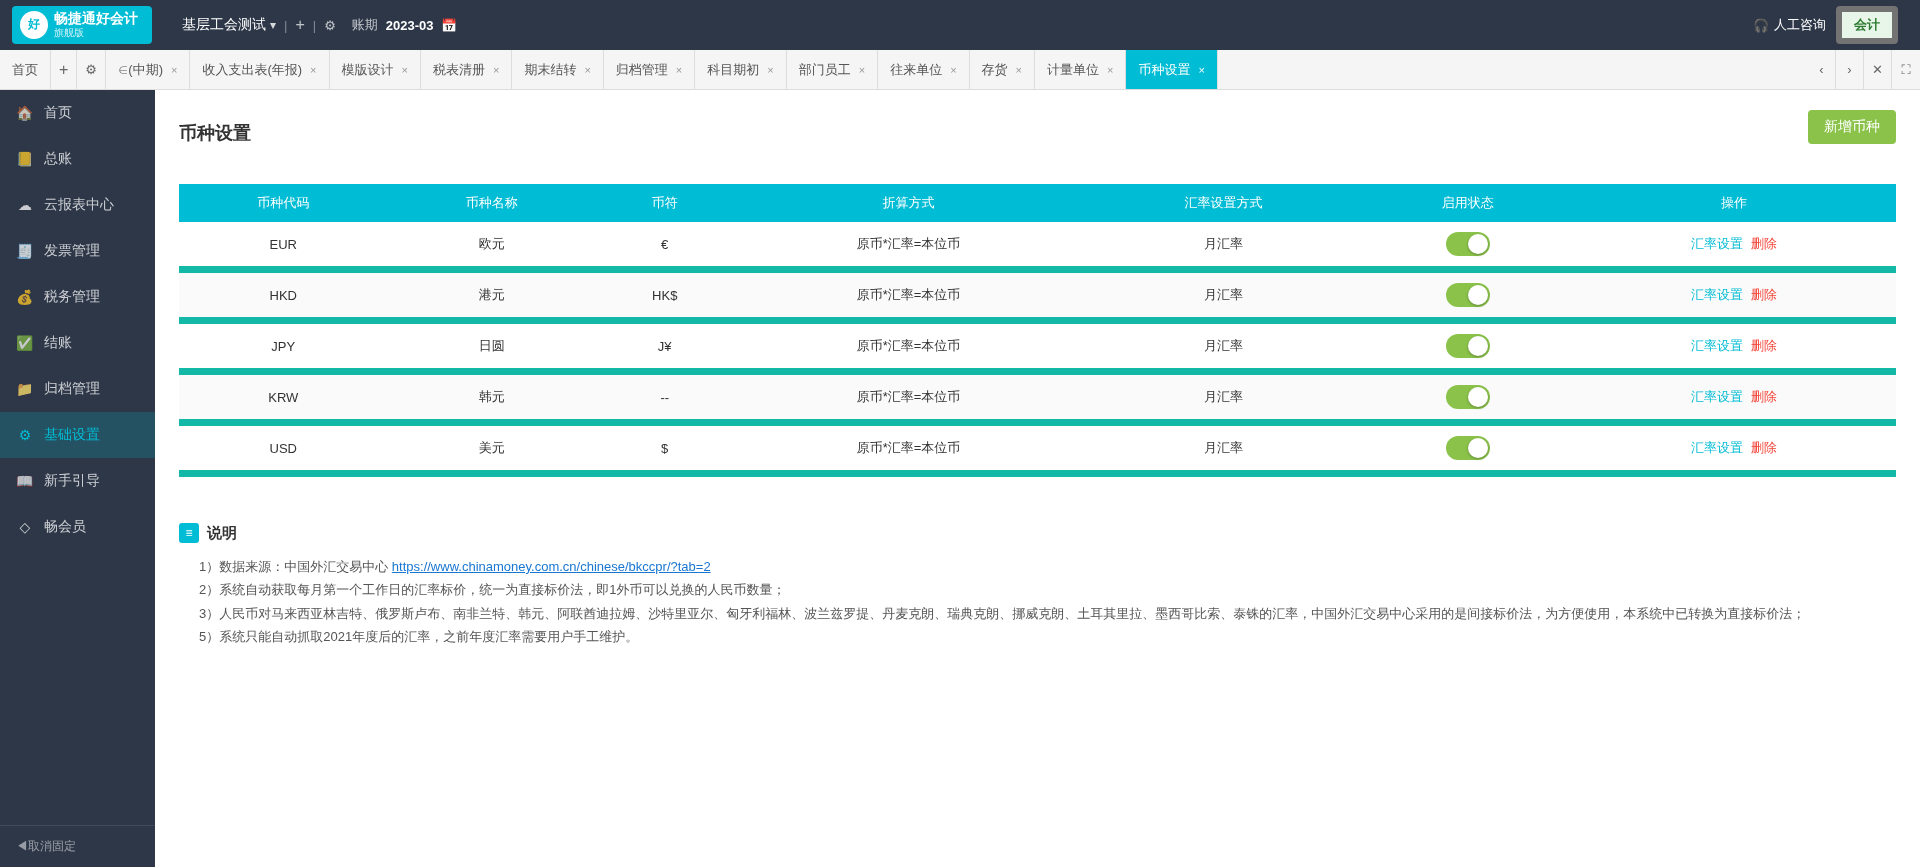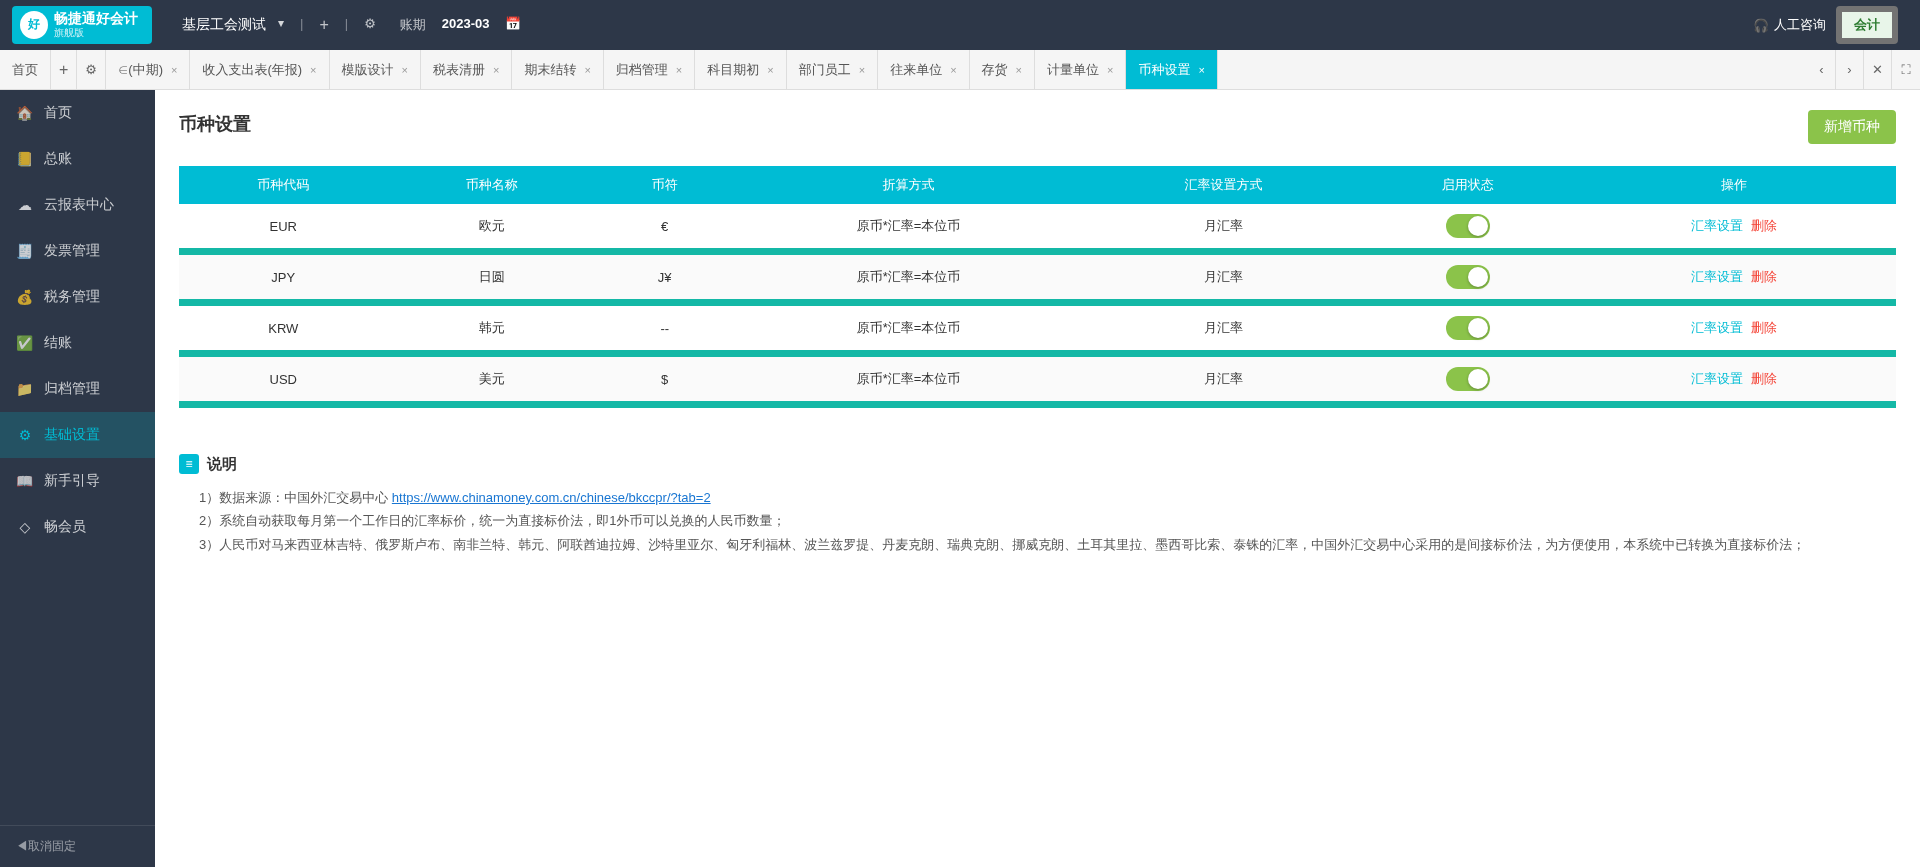--- a/index.html
+++ b/index.html
@@ -4,21 +4,21 @@
   <style>
     * { margin: 0; padding: 0; box-sizing: border-box; }
     body { font-family: 'Microsoft YaHei', Arial, sans-serif; font-size: 13px; background: #f0f2f5; color: #333; width: 1920px; min-height: 867px; overflow-x: hidden; }
 
     
     .header { height: 50px; background: #2d3748; display: flex; align-items: center; padding: 0 12px; gap: 10px; }
     .logo-area { display: flex; align-items: center; gap: 6px; background: #00bcd4; padding: 4px 8px; border-radius: 4px; min-width: 140px; }
     .logo-icon { width: 28px; height: 28px; background: white; border-radius: 50%; display: flex; align-items: center; justify-content: center; color: #00bcd4; font-weight: bold; font-size: 12px; }
     .logo-text { color: white; font-size: 14px; font-weight: bold; line-height: 1.2; }
     .logo-sub { color: rgba(255,255,255,0.8); font-size: 10px; }
-    .header-middle { flex: 1; display: flex; align-items: flex-start; gap: 12px; padding-left: 20px; }
+    .header-middle { flex: 1; display: flex; align-items: center; gap: 4px; padding-left: 20px; }
     .workspace-name { color: white; font-size: 14px; }
     .header-right { display: flex; align-items: center; gap: 10px; padding-right: 10px; }
     .btn-consult { color: white; font-size: 13px; display: flex; align-items: center; gap: 4px; cursor: pointer; }
     .btn-accounting { background: #e8f5e9; color: #2e7d32; border: 6px solid #737373; padding: 4px 12px; border-radius: 4px; font-size: 13px; font-weight: bold; cursor: pointer; }
 
     
     .tab-bar { height: 40px; background: #f5f5f5; border-bottom: 1px solid #ddd; display: flex; align-items: stretch; overflow-x: auto; }
     .tab-bar::-webkit-scrollbar { height: 3px; }
     .tab-item { display: flex; align-items: center; padding: 0 12px; gap: 6px; border-right: 1px solid #ddd; cursor: pointer; white-space: nowrap; font-size: 13px; color: #555; background: #f5f5f5; flex-shrink: 0; }
     .tab-item.active { background: #00bcd4; color: white; }
@@ -31,21 +31,21 @@
     .layout { display: flex; height: calc(867px - 90px); }
     .sidebar { width: 155px; background: #2d3748; display: flex; flex-direction: column; flex-shrink: 0; }
     .sidebar-item { display: flex; align-items: center; gap: 10px; padding: 14px 16px; color: rgba(255,255,255,0.75); cursor: pointer; font-size: 14px; }
     .sidebar-item.active { background: rgba(0,188,212,0.2); color: #00bcd4; }
     .sidebar-icon { width: 18px; height: 18px; flex-shrink: 0; display: flex; align-items: center; justify-content: center; }
     .sidebar-footer { margin-top: auto; padding: 12px 16px; color: rgba(255,255,255,0.5); font-size: 12px; cursor: pointer; display: flex; align-items: center; gap: 4px; border-top: 1px solid rgba(255,255,255,0.1); }
 
     
     .main { flex: 1; background: white; overflow-y: auto; padding: 20px 24px; }
     .page-title { font-size: 18px; font-weight: bold; color: #333; margin-bottom: 16px; }
-    .btn-new { background: #8bc34a; color: white; border: none; padding: 8px 16px; border-radius: 4px; font-size: 14px; cursor: pointer; float: right; margin-bottom: 10px; }
+    .btn-new { background: #8bc34a; color: white; border: none; padding: 8px 16px; border-radius: 4px; font-size: 14px; cursor: pointer; float: right; margin-bottom: 28px; }
 
     
     .data-table { width: 100%; border-collapse: collapse; margin-top: 4px; }
     .data-table thead tr { background: #00bcd4; }
     .data-table thead th { color: white; padding: 10px 12px; text-align: center; font-weight: normal; font-size: 13px; border: none; }
     .data-table tbody tr { border-bottom: 7px solid #14b8a6; }
     .data-table tbody tr:nth-child(even) { background: #fafafa; }
     .data-table tbody td { padding: 10px 12px; text-align: center; font-size: 13px; color: #333; }
     .action-link { color: #00bcd4; cursor: pointer; margin: 0 4px; }
     .action-delete { color: #f44336; cursor: pointer; margin: 0 4px; }
@@ -240,20 +240,35 @@
             <td>
               <div class="toggle-wrap">
                 <div class="toggle">
                   <div class="toggle-knob"></div>
                 </div>
               </div>
             </td>
             <td><span class="action-link">汇率设置</span><span class="action-delete">删除</span></td>
           </tr>
           <tr>
+            <td>HKD</td>
+            <td>港元</td>
+            <td>HK$</td>
+            <td>原币*汇率=本位币</td>
+            <td>月汇率</td>
+            <td>
+              <div class="toggle-wrap">
+                <div class="toggle">
+                  <div class="toggle-knob"></div>
+                </div>
+              </div>
+            </td>
+            <td><span class="action-link">汇率设置</span><span class="action-delete">删除</span></td>
+          </tr>
+          <tr>
             <td>JPY</td>
             <td>日圆</td>
             <td>J¥</td>
             <td>原币*汇率=本位币</td>
             <td>月汇率</td>
             <td>
               <div class="toggle-wrap">
                 <div class="toggle">
                   <div class="toggle-knob"></div>
                 </div>
@@ -296,16 +311,17 @@
 
     <div class="notes-section">
       <div class="notes-title">
         <div class="notes-icon">≡</div>
         <span>说明</span>
       </div>
       <ul class="notes-list" id="notes-list">
       <li>1）数据来源：中国外汇交易中心 <a class="notes-link" href="#">https://www.chinamoney.com.cn/chinese/bkccpr/?tab=2</a></li>
           <li>2）系统自动获取每月第一个工作日的汇率标价，统一为直接标价法，即1外币可以兑换的人民币数量；</li>
           <li>3）人民币对马来西亚林吉特、俄罗斯卢布、南非兰特、韩元、阿联酋迪拉姆、沙特里亚尔、匈牙利福林、波兰兹罗提、丹麦克朗、瑞典克朗、挪威克朗、土耳其里拉、墨西哥比索、泰铢的汇率，中国外汇交易中心采用的是间接标价法，为方便使用，本系统中已转换为直接标价法；</li>
+          <li>5）系统只能自动抓取2021年度后的汇率，之前年度汇率需要用户手工维护。</li>
         </ul>
     </div>
   </div>
 </div>
 
 </body></html>

